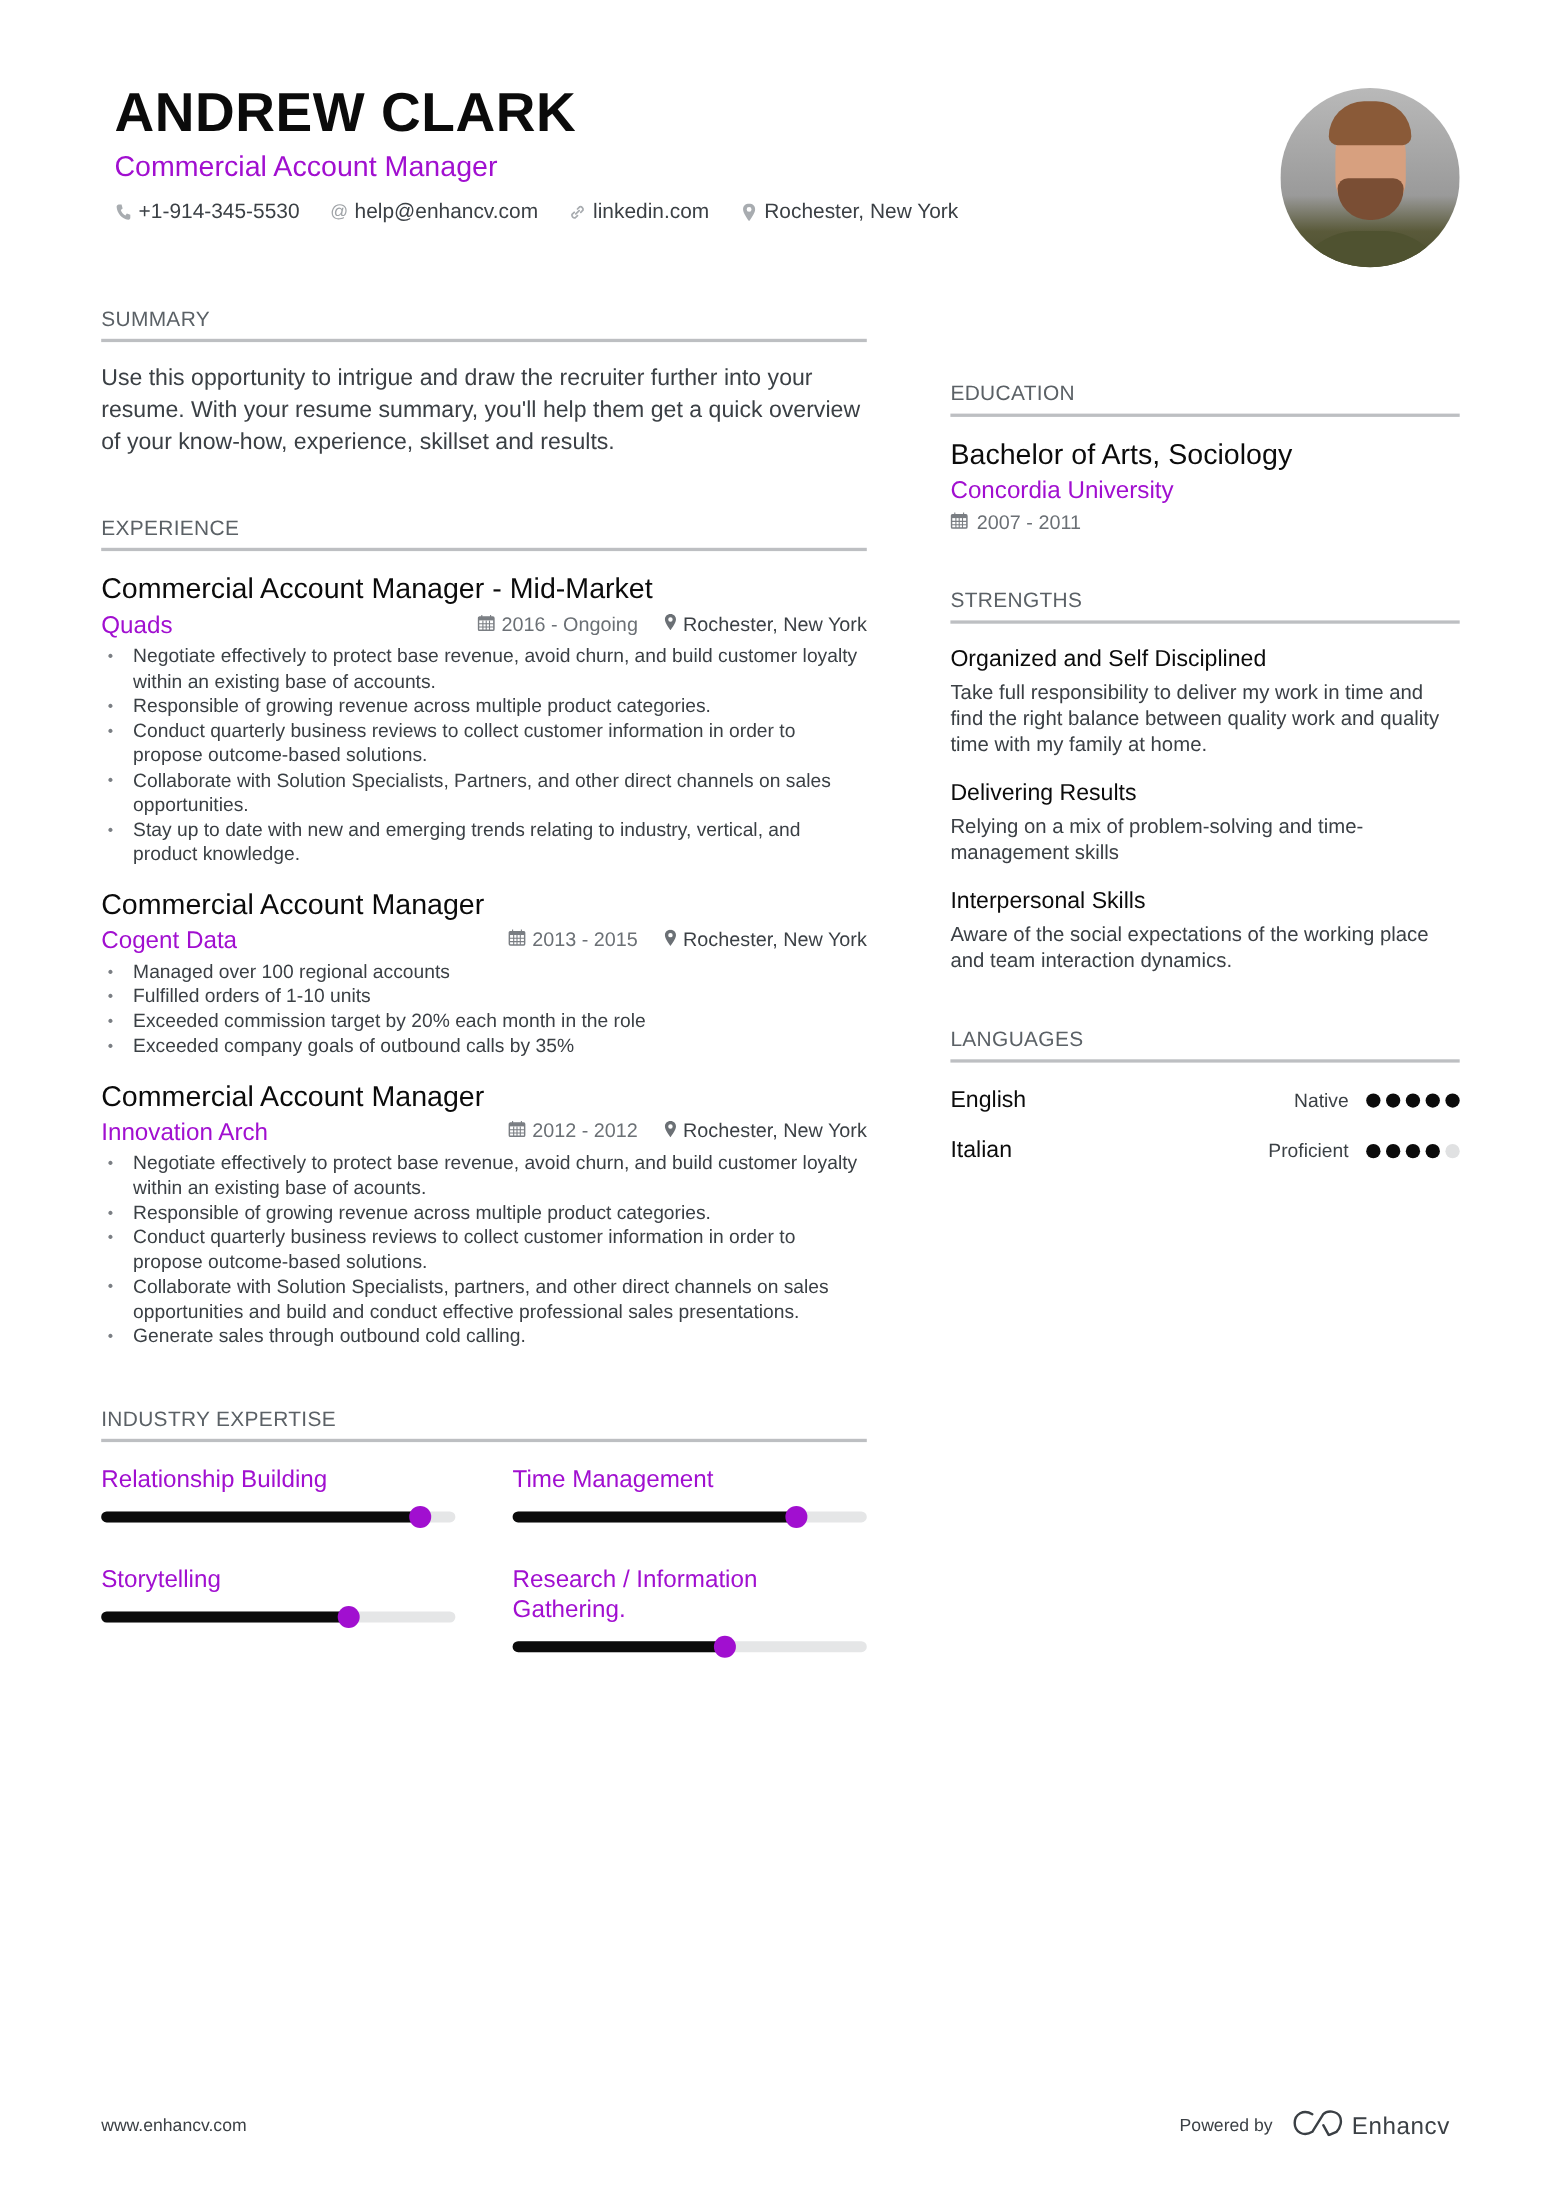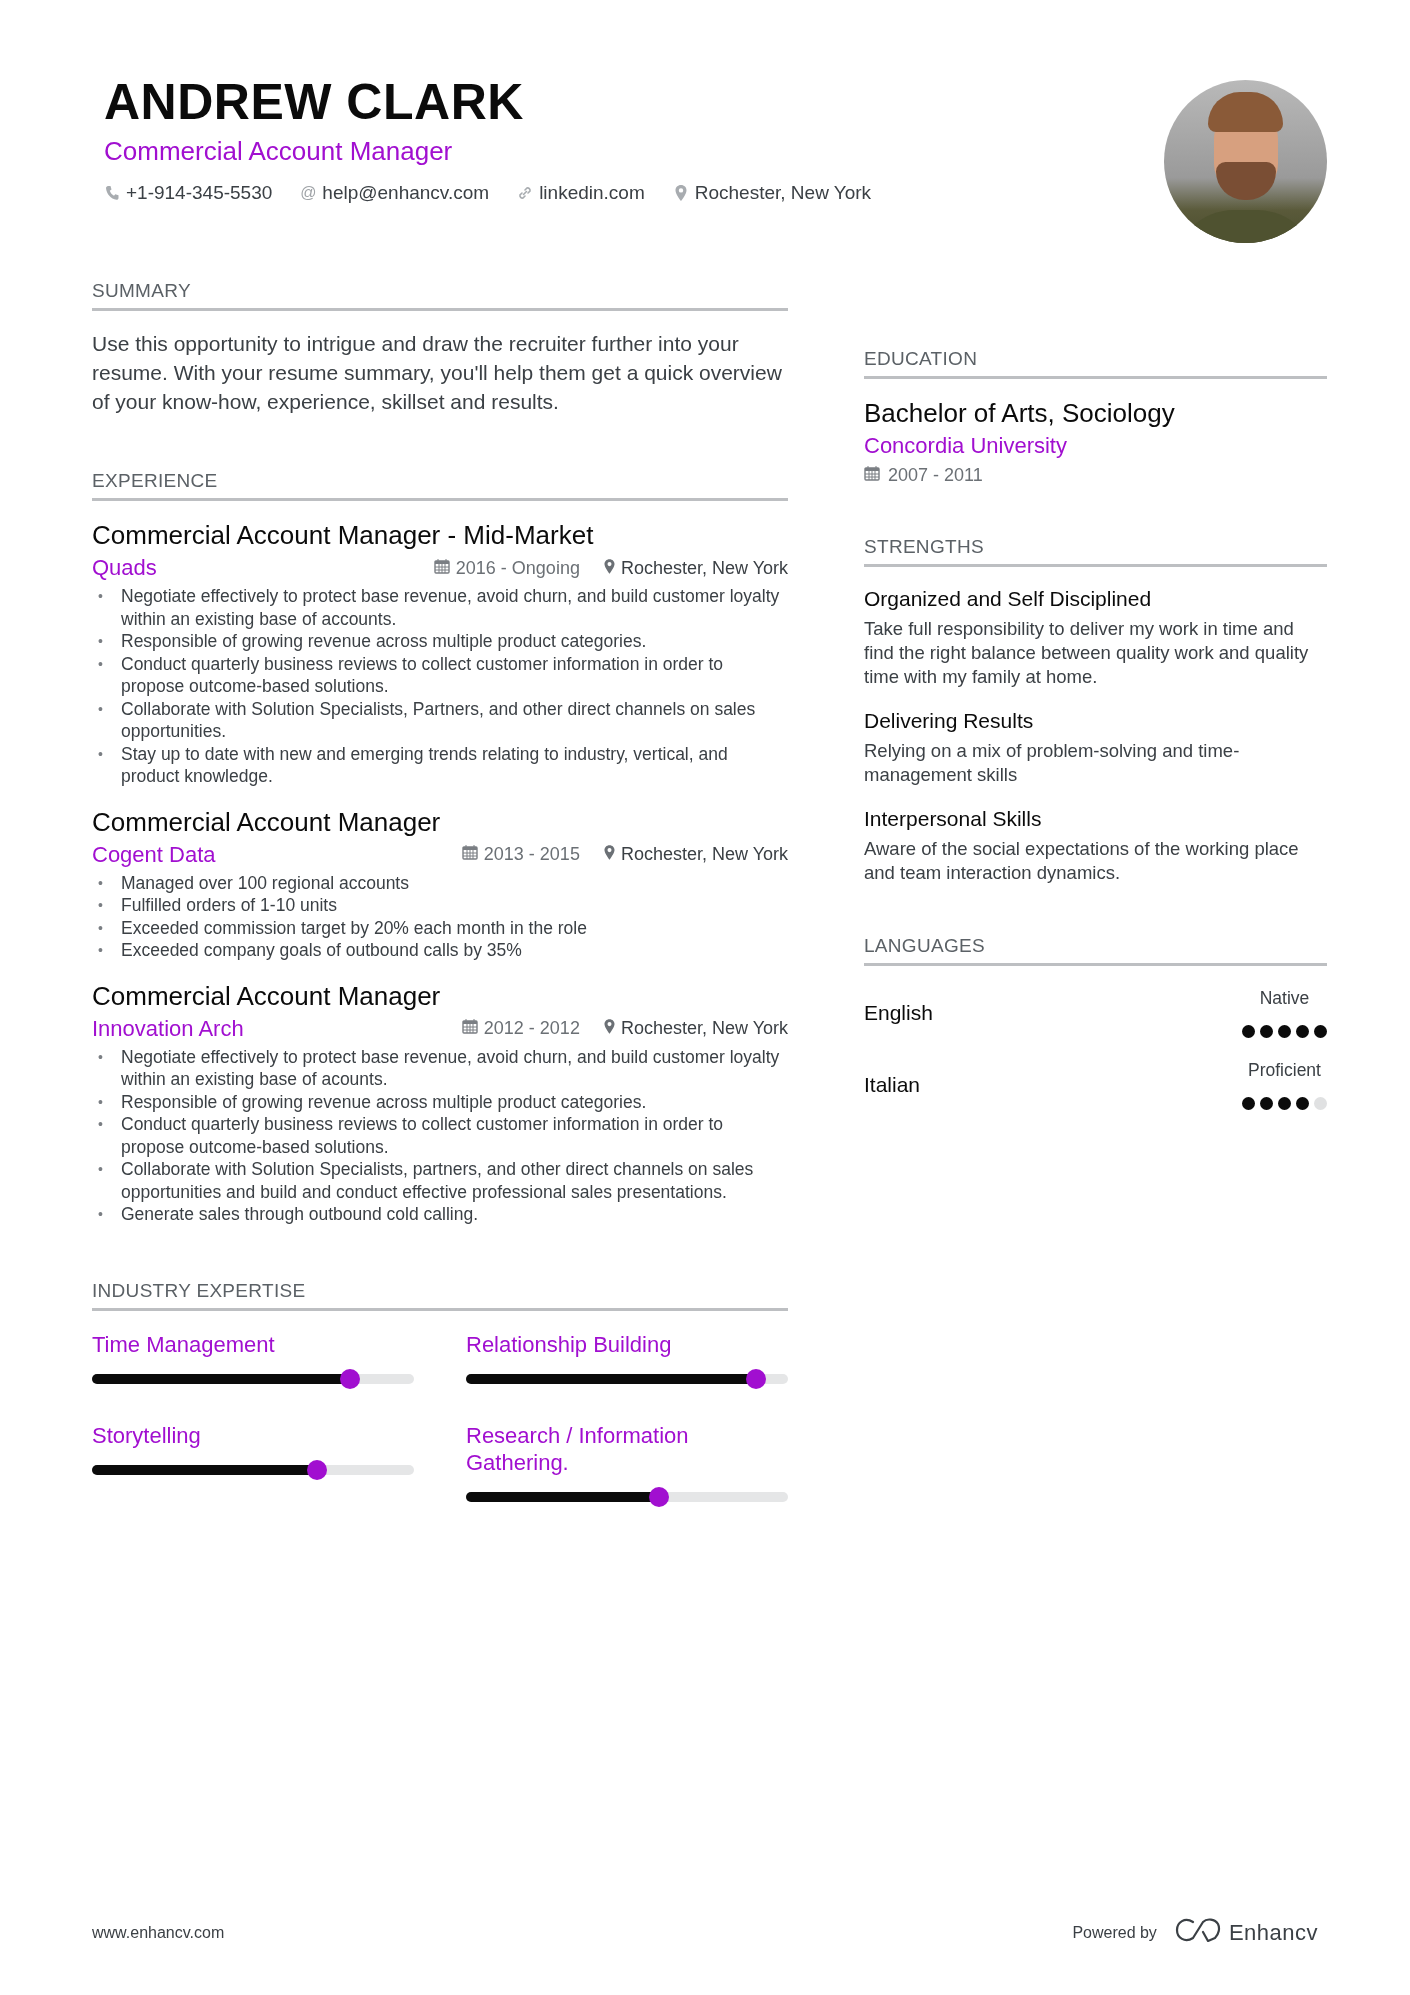--- a/index.html
+++ b/index.html
@@ -53,21 +53,21 @@
   .edu-degree { font-size: 26px; color: #0b0b0b; margin-top: 18px; line-height: 32px; }
   .edu-school { font-size: 22px; color: #a10fd0; margin-top: 4px; }
   .edu-dates { display: flex; gap: 8px; align-items: center; font-size: 18px; color: #6b7075; margin-top: 6px; }
 
   .strength { margin-top: 18px; }
   .strength-title { font-size: 21px; color: #0b0b0b; line-height: 28px; }
   .strength-desc { font-size: 18.5px; color: #3b4045; line-height: 24px; margin-top: 4px; }
 
   .lang-row { display: flex; align-items: center; justify-content: space-between; margin-top: 22px; }
   .lang-name { font-size: 21px; color: #0b0b0b; }
-  .lang-right { display: flex; align-items: center; gap: 16px; flex-direction: column; }
+  .lang-right { display: flex; align-items: center; gap: 16px; }
   .lang-level { font-size: 17.5px; color: #3b4045; }
   .dots { display: flex; gap: 5px; }
   .dot { width: 13px; height: 13px; border-radius: 50%; background: #0b0b0b; }
   .dot.off { background: #e0e1e2; }
 
   .footer { position: absolute; left: 92px; right: 92px; top: 1918px; display: flex; justify-content: space-between; align-items: center; }
   .footer-url { font-size: 16px; color: #3b4045; }
   .footer-right { display: flex; align-items: center; gap: 18px; }
   .powered { font-size: 16px; color: #3b4045; }
   .brand { display: flex; align-items: center; gap: 8px; font-size: 22px; color: #3b4045; letter-spacing: 0.5px; }
@@ -226,31 +226,31 @@
         <li>Collaborate with Solution Specialists, partners, and other direct channels on sales opportunities and build and conduct effective professional sales presentations.</li>
         <li>Generate sales through outbound cold calling.</li>
       </ul>
     </div>
   </div>
 
   <div class="section" style="margin-top:54px;">
     <div class="section-title">INDUSTRY EXPERTISE</div>
     <div class="expertise-grid">
       <div>
+        <div class="exp-skill-label">Relationship Building</div>
+        <div class="slider">
+          <div class="fill" style="width:90%"></div>
+            <div class="knob" style="left:90%"></div>
+        </div>
+      </div>
+      <div>
         <div class="exp-skill-label">Time Management</div>
         <div class="slider">
           <div class="fill" style="width:80%"></div>
             <div class="knob" style="left:80%"></div>
-        </div>
-      </div>
-      <div>
-        <div class="exp-skill-label">Relationship Building</div>
-        <div class="slider">
-          <div class="fill" style="width:90%"></div>
-            <div class="knob" style="left:90%"></div>
         </div>
       </div>
       <div>
         <div class="exp-skill-label">Storytelling</div>
         <div class="slider">
           <div class="fill" style="width:70%"></div>
             <div class="knob" style="left:70%"></div>
         </div>
       </div>
       <div>

